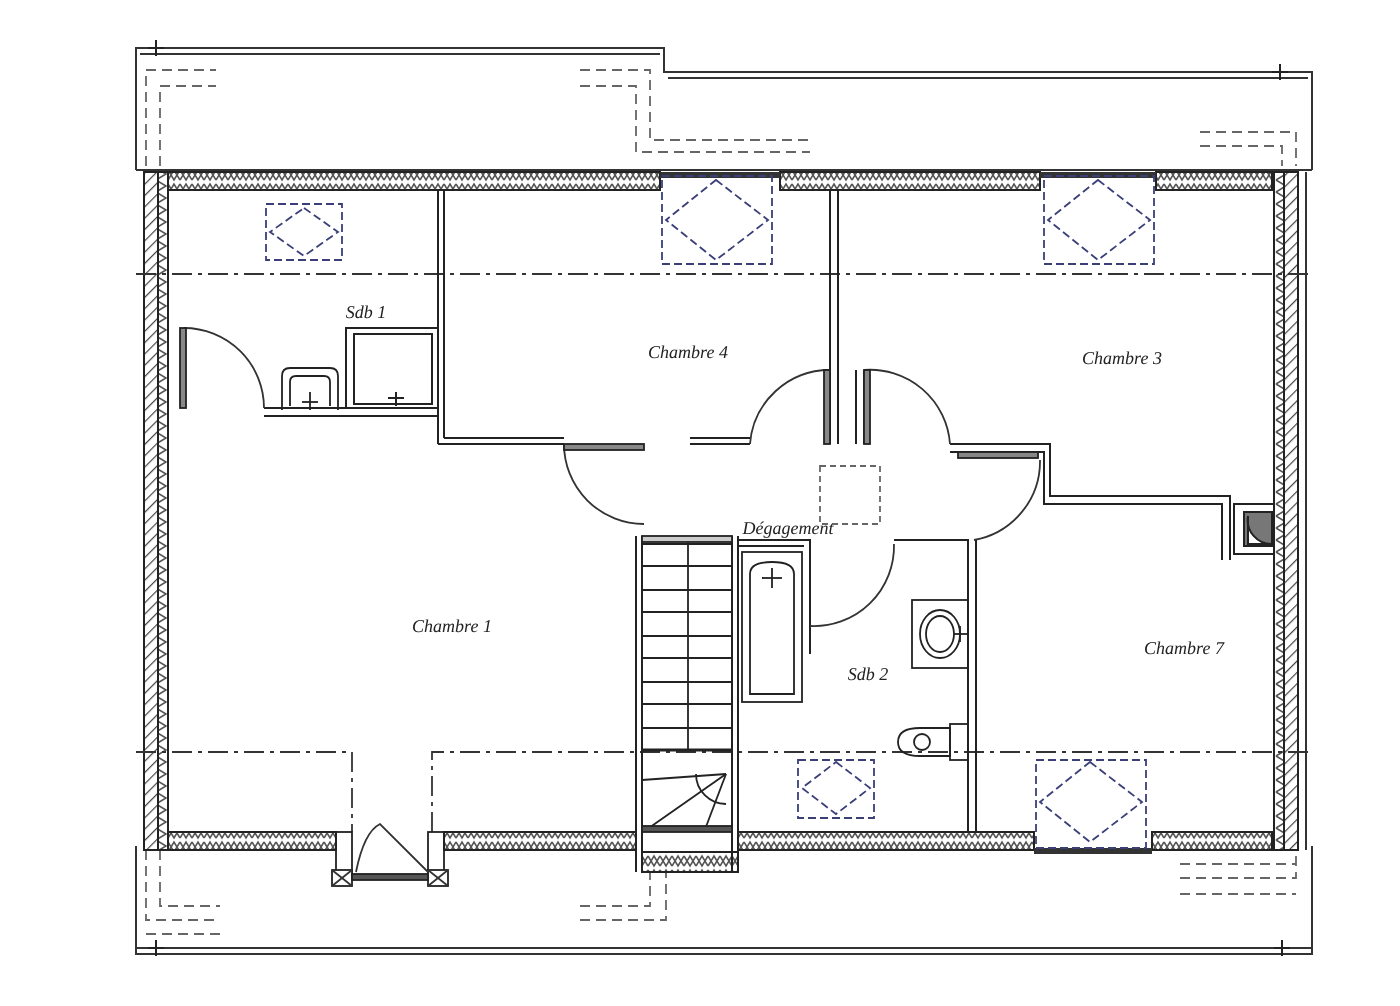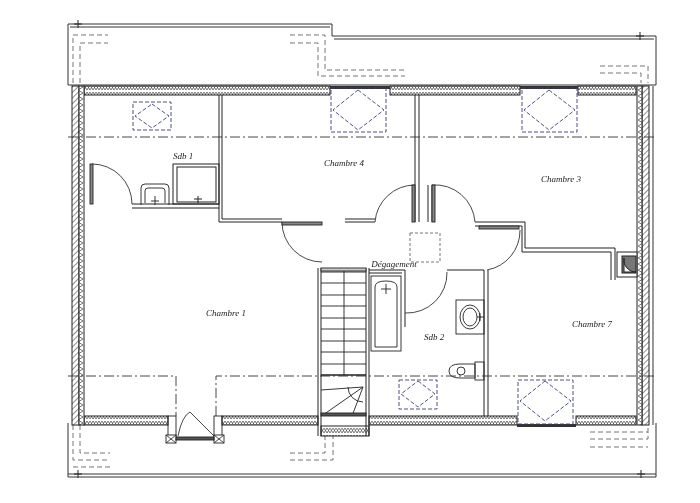--- a/index.html
+++ b/index.html
@@ -219,18 +219,18 @@
     <line x1="640" y1="32" x2="640" y2="40"></line>
       <line x1="636" y1="36" x2="644" y2="36"></line>
     <line x1="78" y1="470" x2="78" y2="478"></line>
       <line x1="74" y1="474" x2="82" y2="474"></line>
     <line x1="641" y1="470" x2="641" y2="478"></line>
       <line x1="637" y1="474" x2="645" y2="474"></line>
   </g>
 </svg>
 
 <div class="label" style="left:157px;top:156px;">Sdb 1</div>
-<div class="label" style="left:318px;top:163px;">Chambre 4</div>
+<div class="label" style="left:318px;top:176px;">Chambre 4</div>
 <div class="label" style="left:535px;top:179px;">Chambre 3</div>
 <div class="label" style="left:368px;top:264px;">Dégagement</div>
 <div class="label" style="left:200px;top:313px;">Chambre 1</div>
 <div class="label" style="left:408px;top:337px;">Sdb 2</div>
 <div class="label" style="left:566px;top:324px;">Chambre 7</div>
 
 </body></html>

